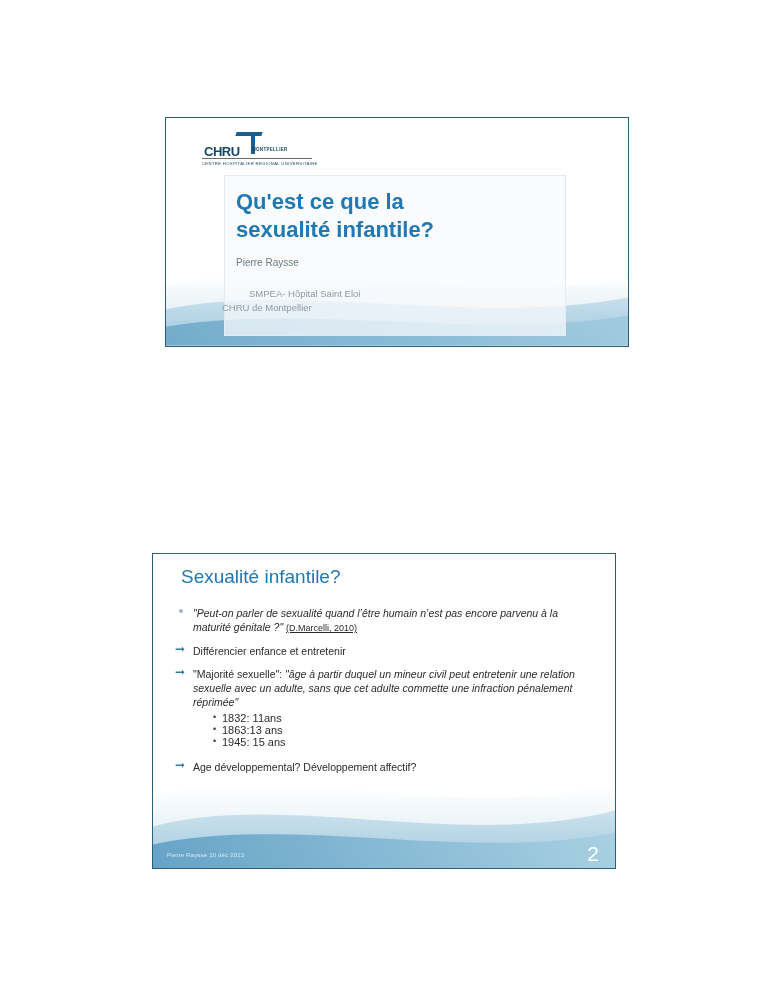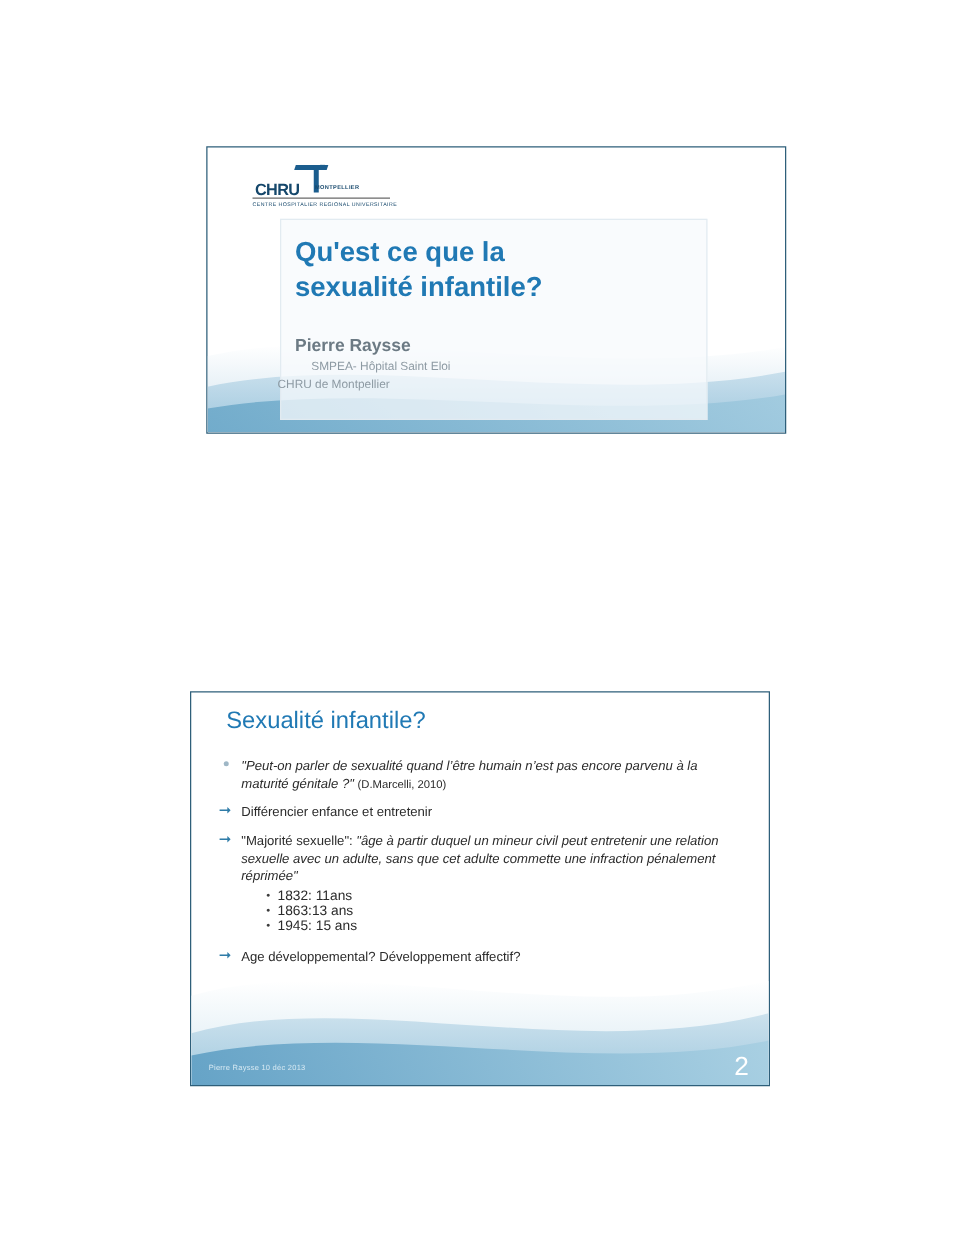--- a/index.html
+++ b/index.html
@@ -136,23 +136,23 @@
     top: 70px;
     width: 330px;
     font-size: 22px;
     line-height: 28px;
     color: #2079b4;
     font-weight: bold;
   }
   .slide1-author {
     position: absolute;
     left: 70px;
-    top: 150px;
-    font-size: 14px;
-    font-weight: bold;
+    top: 139px;
+    font-size: 10px;
+    font-weight: normal;
     color: #6c7a84;
   }
   .slide1-sub1 {
     position: absolute;
     left: 83px;
     top: 170px;
     font-size: 9.5px;
     color: #8d9aa3;
   }
   .slide1-sub2 {
@@ -196,21 +196,21 @@
     font-size: 12px;
     line-height: 12px;
   }
   .blk .txt {
     margin-left: 18px;
     font-size: 10.5px;
     line-height: 14px;
     color: #2b2b2b;
   }
   .ital { font-style: italic; }
-  .cite { font-style: normal; font-size: 9px; }
+  .cite { font-style: normal; font-size: 9px; text-decoration: underline; }
   .sub-list {
     margin: 3px 0 0 38px;
     padding: 0;
     list-style: none;
   }
   .sub-list li {
     position: relative;
     font-size: 11px;
     line-height: 12px;
     color: #2b2b2b;

